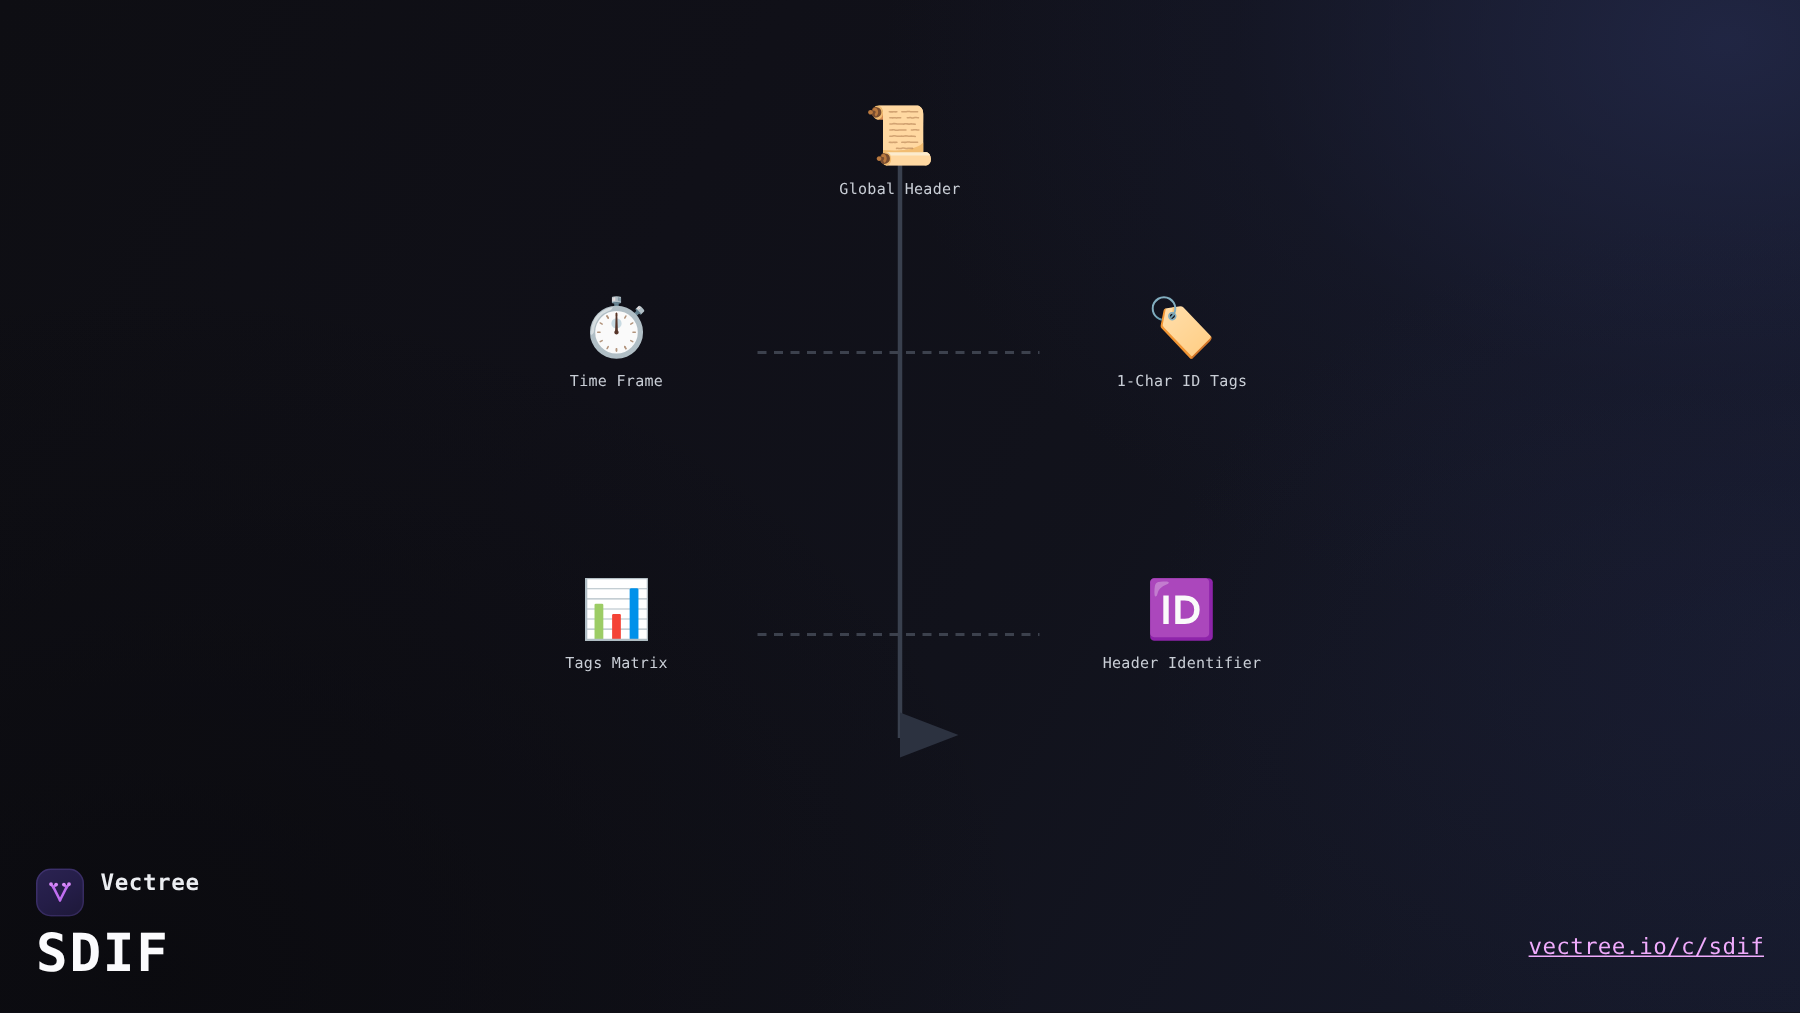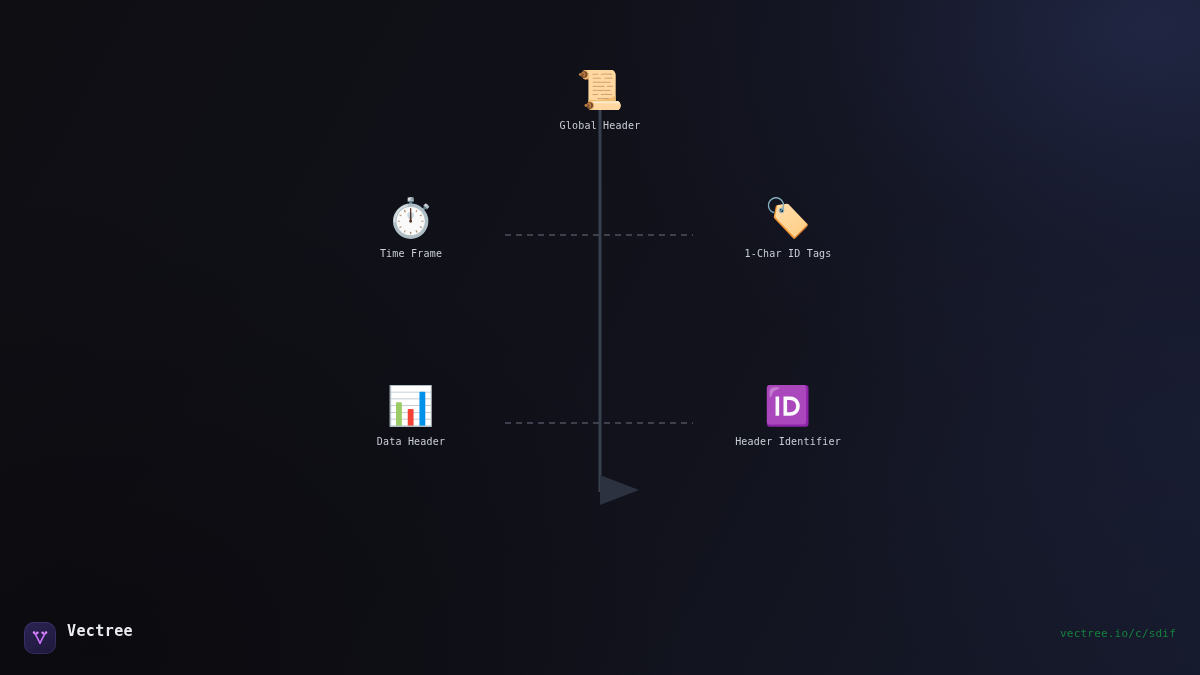--- a/index.html
+++ b/index.html
@@ -96,25 +96,26 @@
     font-weight:bold;
     color:#fbfbfd;
     letter-spacing:1.2px;
     line-height:1;
     font-family:"DejaVu Sans Mono","Liberation Mono",monospace;
   }
   #brand-url {
     position:absolute;
     right:24px;
     bottom:35px;
-    font-size:11px;
-    color:#15803d;
+    font-size:15px;
+    color:#f0abfc;
     letter-spacing:.2px;
     font-family:"DejaVu Sans Mono","Liberation Mono",monospace;
     z-index:6;
+    text-decoration:underline;
   }
 </style>
 </head>
 <body>
 
 <div id="bg-base"></div>
 <div id="bg-glow-a"></div>
 <div id="bg-glow-b"></div>
 <div id="bg-glow-c"></div>
 
@@ -141,21 +142,21 @@
     <span class="node-label">Time Frame</span>
   </div>
 
   <div class="node" style="left:788px; top:196px;">
     <span class="node-icon">🏷️</span>
     <span class="node-label">1-Char ID Tags</span>
   </div>
 
   <div class="node" style="left:411px; top:384px;">
     <span class="node-icon">📊</span>
-    <span class="node-label">Data Header</span>
+    <span class="node-label">Tags Matrix</span>
   </div>
 
   <div class="node" style="left:788px; top:384px;">
     <span class="node-icon">🆔</span>
     <span class="node-label">Header Identifier</span>
   </div>
 
 </div>
 
 <div id="brand">
@@ -173,15 +174,16 @@
         <g fill="#d689f7">
           <circle cx="4.0" cy="4.4" r="1.25"></circle>
           <circle cx="7.4" cy="4.7" r="1.25"></circle>
           <circle cx="16.0" cy="4.4" r="1.25"></circle>
           <circle cx="12.6" cy="4.7" r="1.25"></circle>
         </g>
       </svg>
     </div>
     <span id="brand-name">Vectree</span>
   </div>
+  <div id="brand-title">SDIF</div>
 </div>
 
 <div id="brand-url">vectree.io/c/sdif</div>
 
 </body></html>

